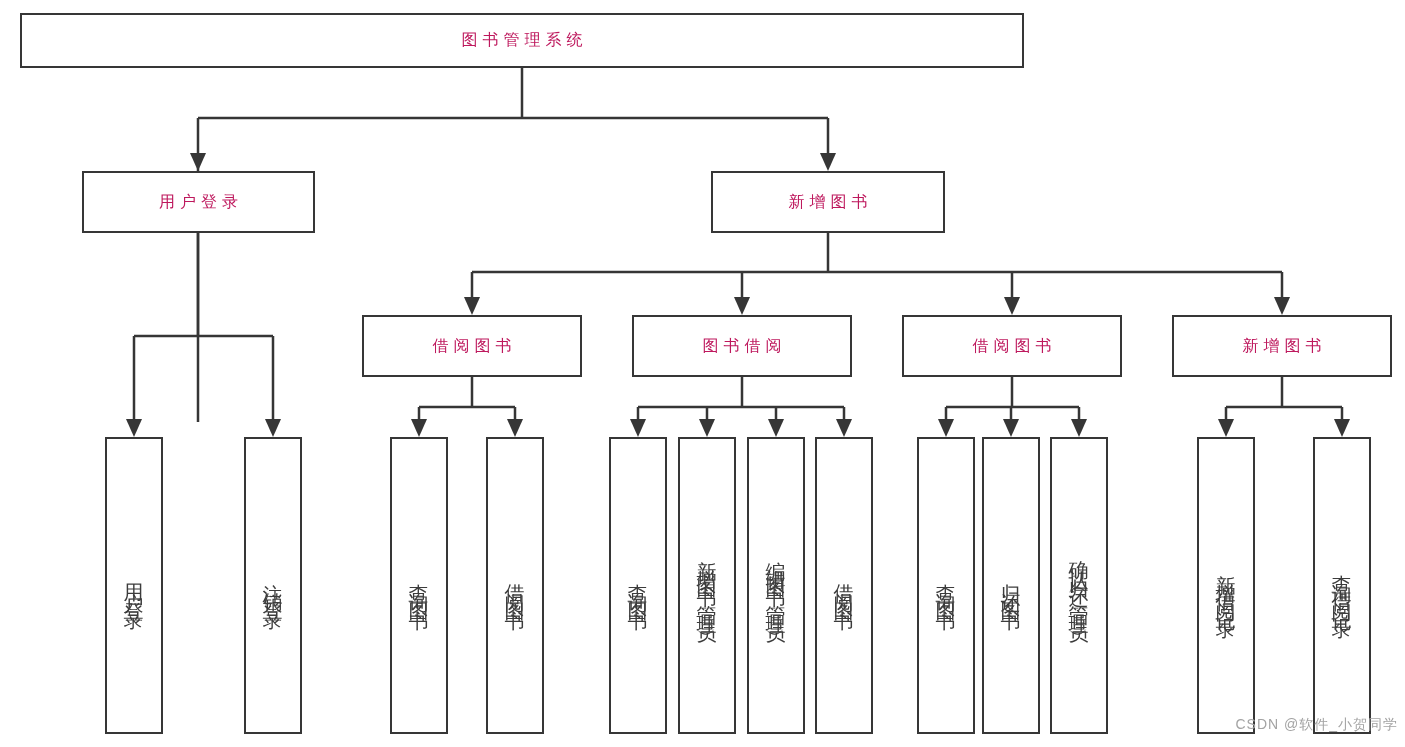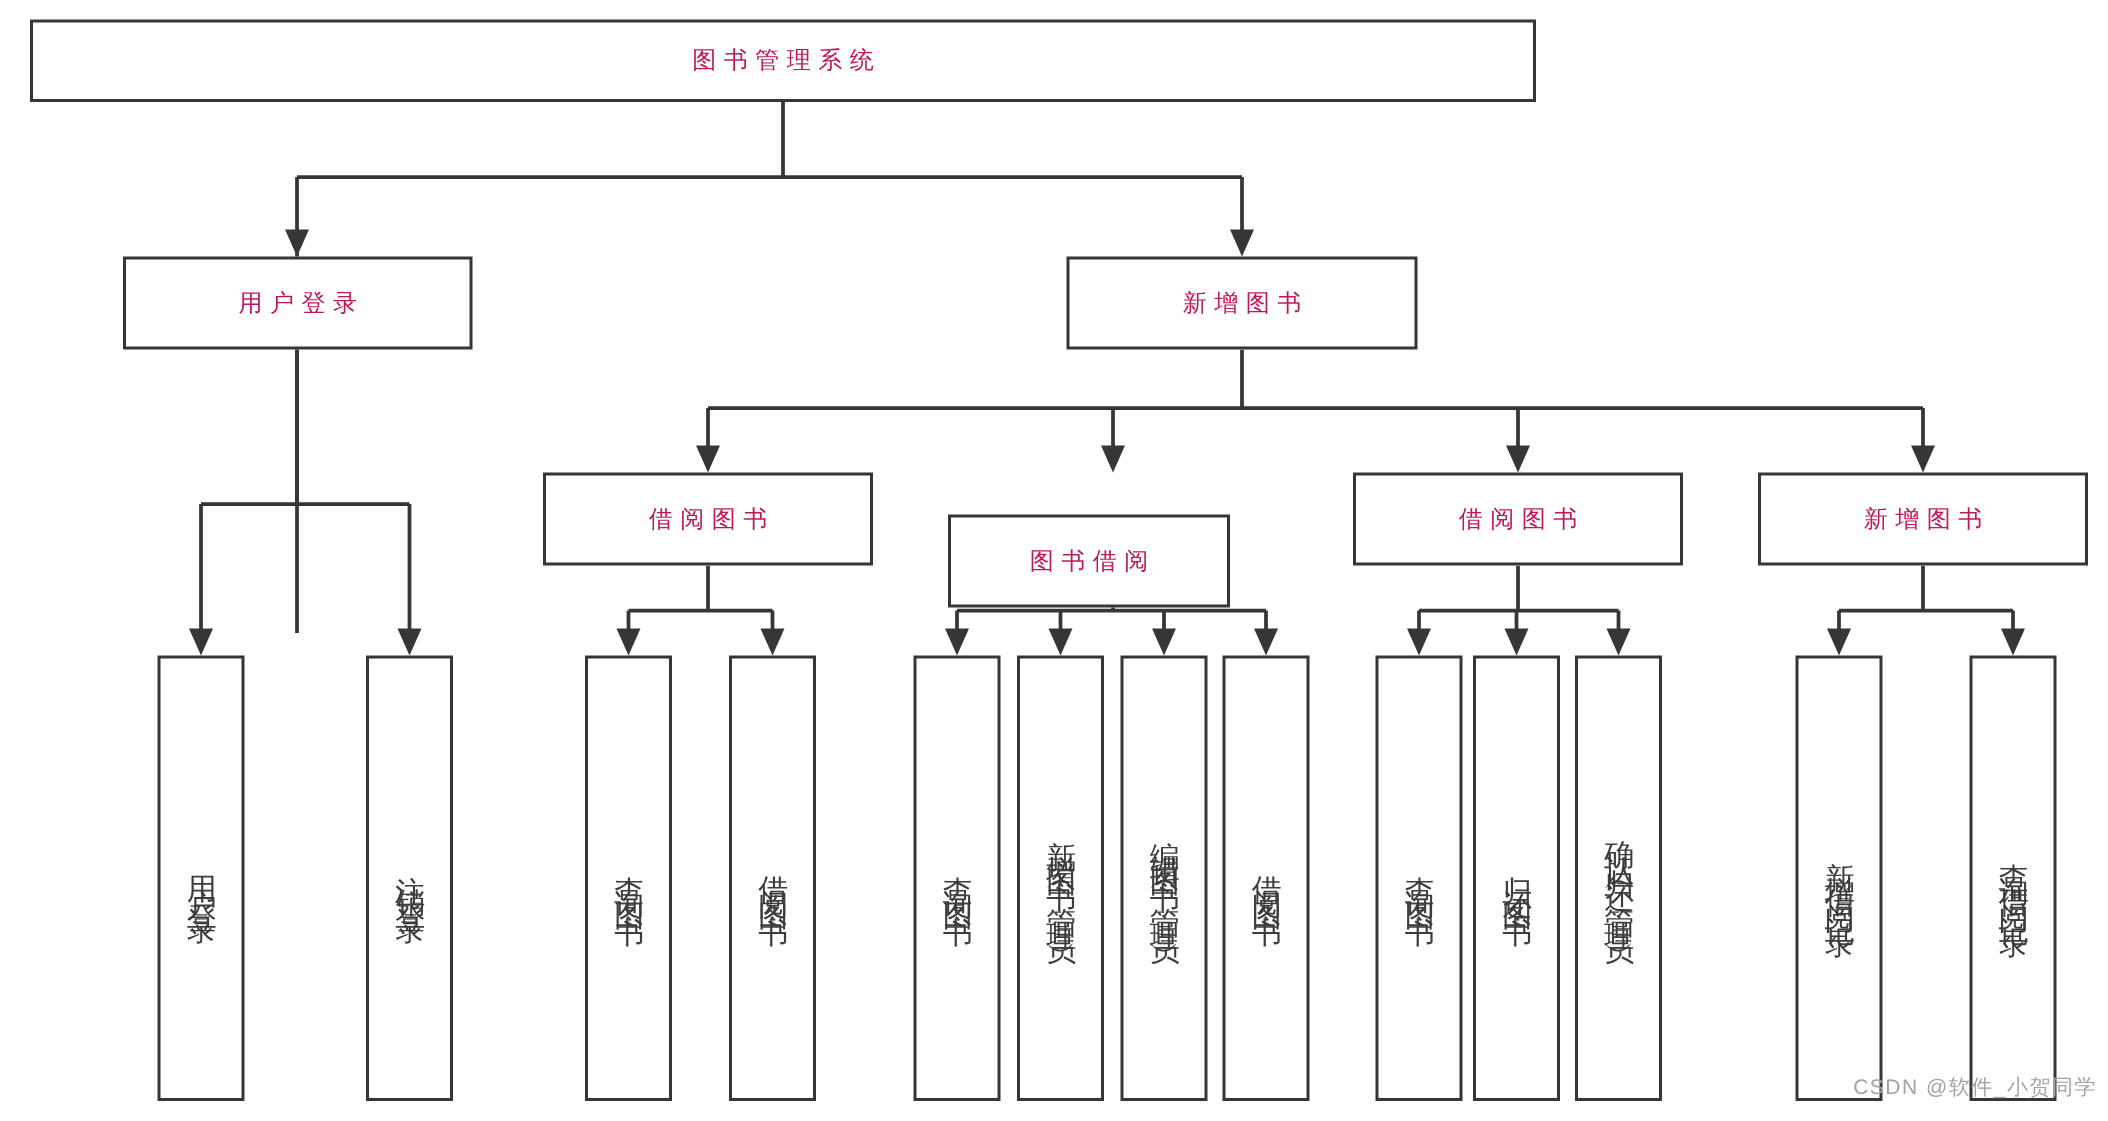--- a/index.html
+++ b/index.html
@@ -117,21 +117,21 @@
   <div class="node" style="left:82px; top:171px; width:233px; height:62px;">
     <span class="h-label">用户登录</span>
   </div>
   <div class="node" style="left:711px; top:171px; width:234px; height:62px;">
     <span class="h-label">新增图书</span>
   </div>
 
   <div class="node" style="left:362px; top:315px; width:220px; height:62px;">
     <span class="h-label">借阅图书</span>
   </div>
-  <div class="node" style="left:632px; top:315px; width:188px; height:62px;margin-top:28px;">
+  <div class="node" style="left:632px; top:315px; width:220px; height:62px;">
     <span class="h-label">图书借阅</span>
   </div>
   <div class="node" style="left:902px; top:315px; width:220px; height:62px;">
     <span class="h-label">借阅图书</span>
   </div>
   <div class="node" style="left:1172px; top:315px; width:220px; height:62px;">
     <span class="h-label">新增图书</span>
   </div>
 
   <div class="node leaf" style="left:105px; top:437px; width:58px; height:297px;">

